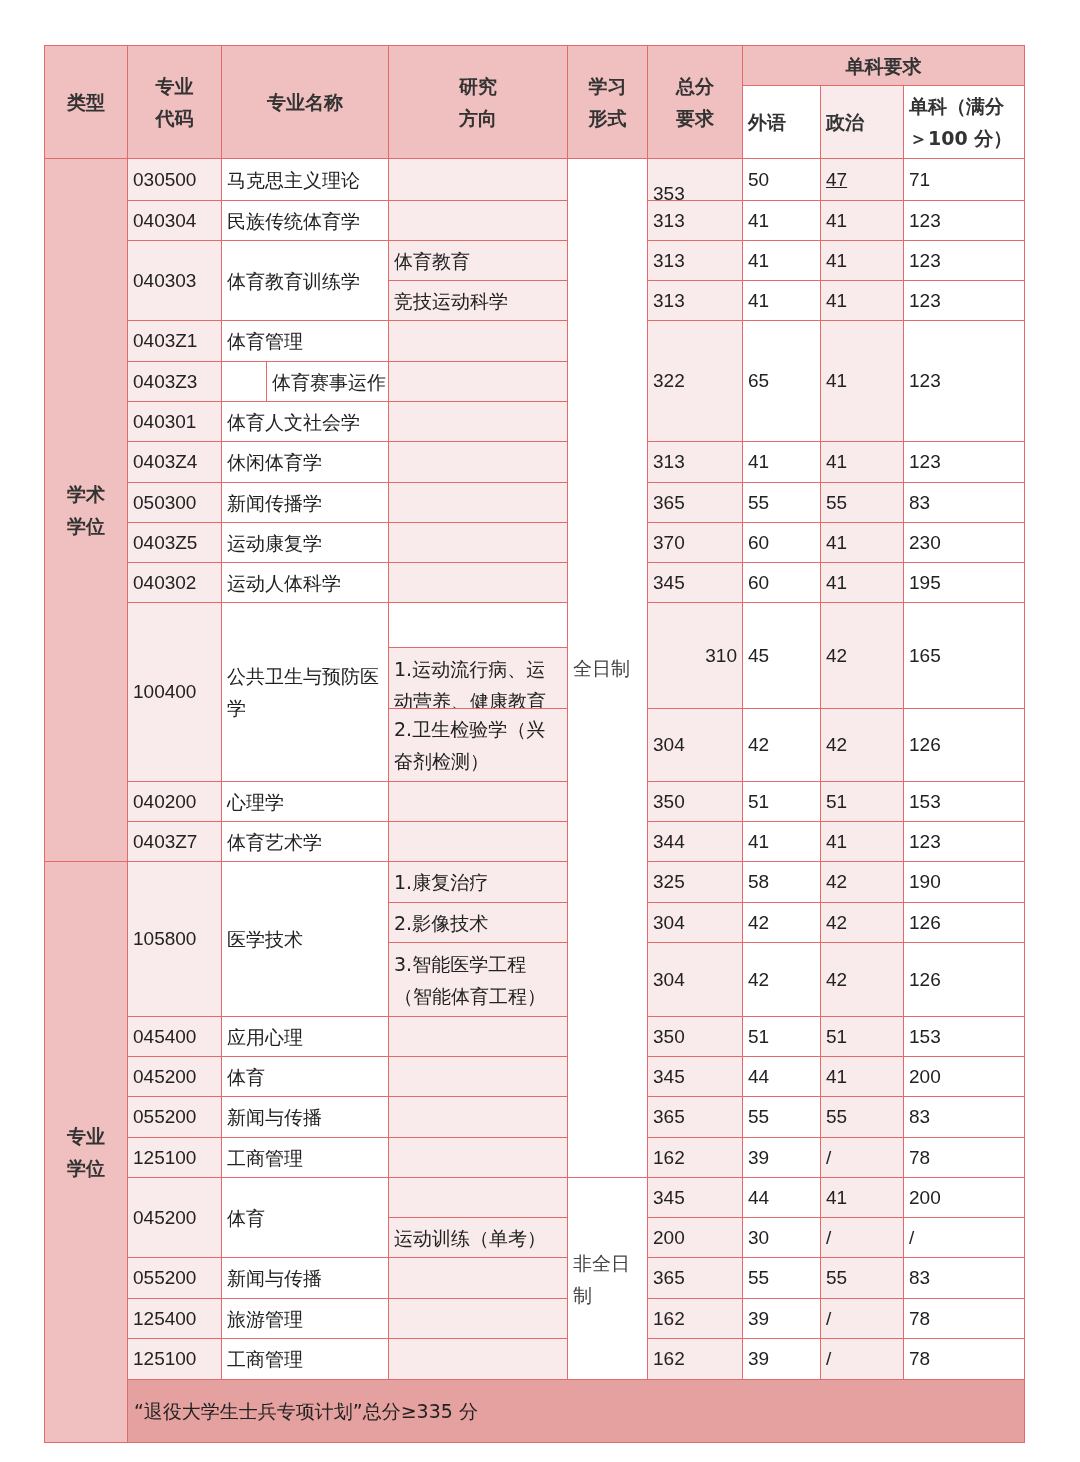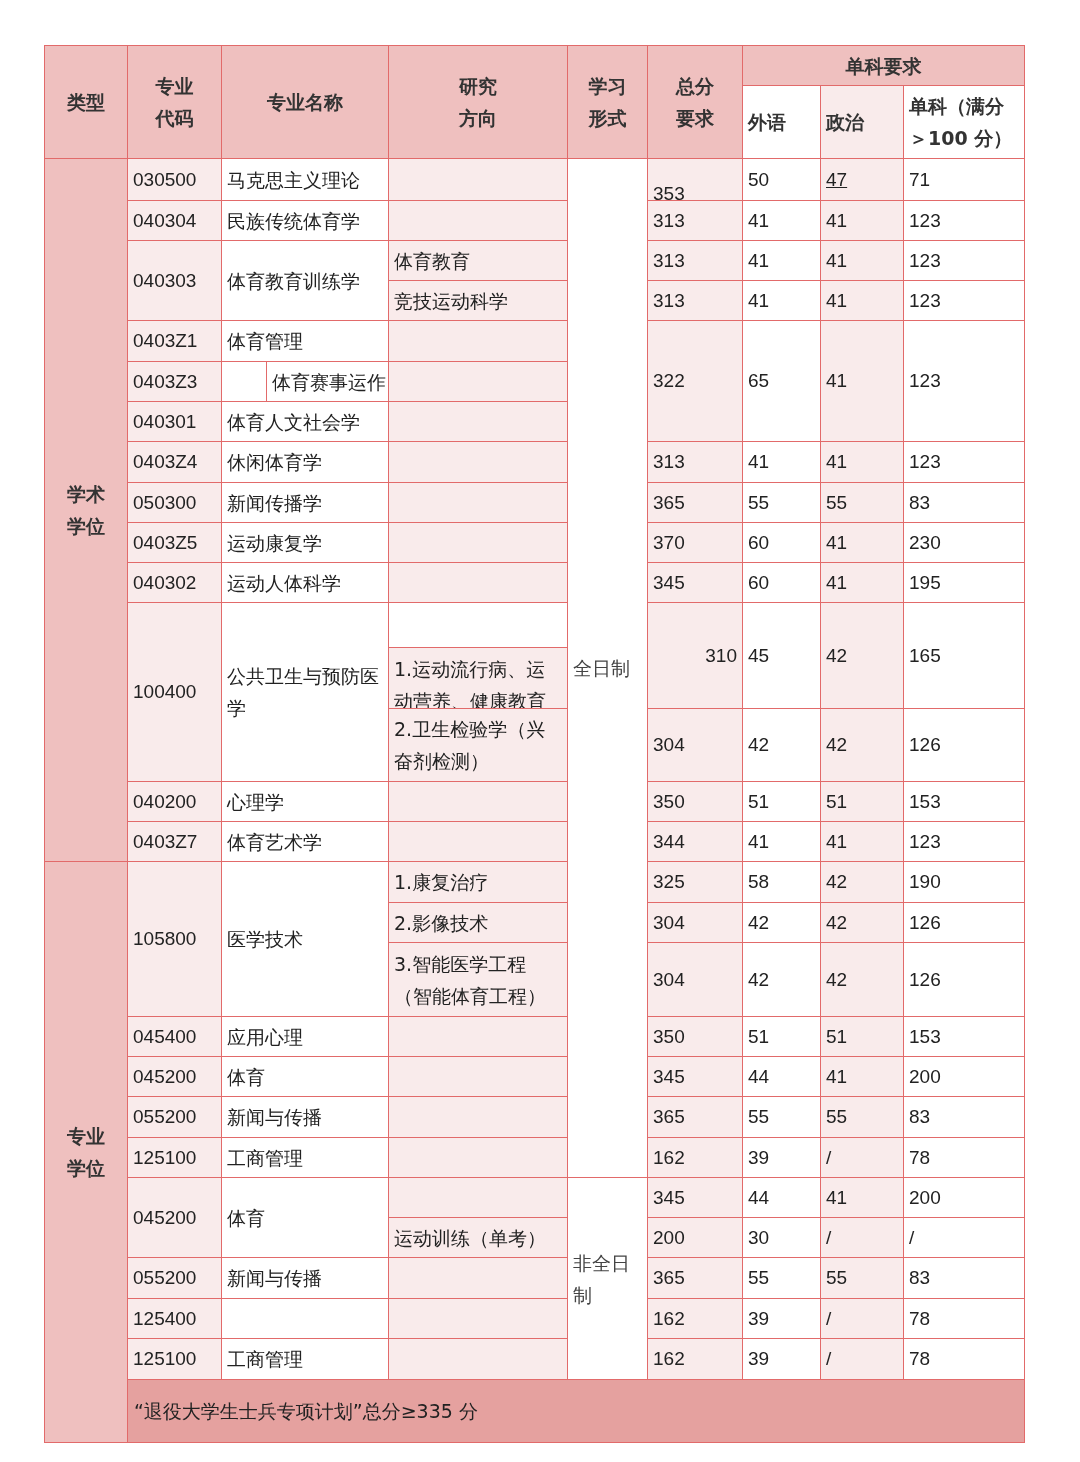--- a/index.html
+++ b/index.html
@@ -185,20 +185,23 @@
     </div>
     <div class="c p num" style="left: 128px; top: 1258px; width: 95px; height: 42px;">
       <span style="white-space: pre-line;">055200</span>
     </div>
     <div class="c w" style="left: 222px; top: 1258px; width: 168px; height: 42px;">
       <span style="white-space: normal;">新闻与传播</span>
     </div>
     <div class="c p num" style="left: 128px; top: 1299px; width: 95px; height: 41px;">
       <span style="white-space: pre-line;">125400</span>
     </div>
+    <div class="c w" style="left: 222px; top: 1299px; width: 168px; height: 41px;">
+      <span style="white-space: normal;">旅游管理</span>
+    </div>
     <div class="c p num" style="left: 128px; top: 1339px; width: 95px; height: 42px;">
       <span style="white-space: pre-line;">125100</span>
     </div>
     <div class="c w" style="left: 222px; top: 1339px; width: 168px; height: 42px;">
       <span style="white-space: normal;">工商管理</span>
     </div>
     <div class="c p" style="left: 389px; top: 159px; width: 180px; height: 43px;">
       <span style="white-space: normal; line-height: 32px;"></span>
     </div>
     <div class="c p" style="left: 389px; top: 201px; width: 180px; height: 41px;">

